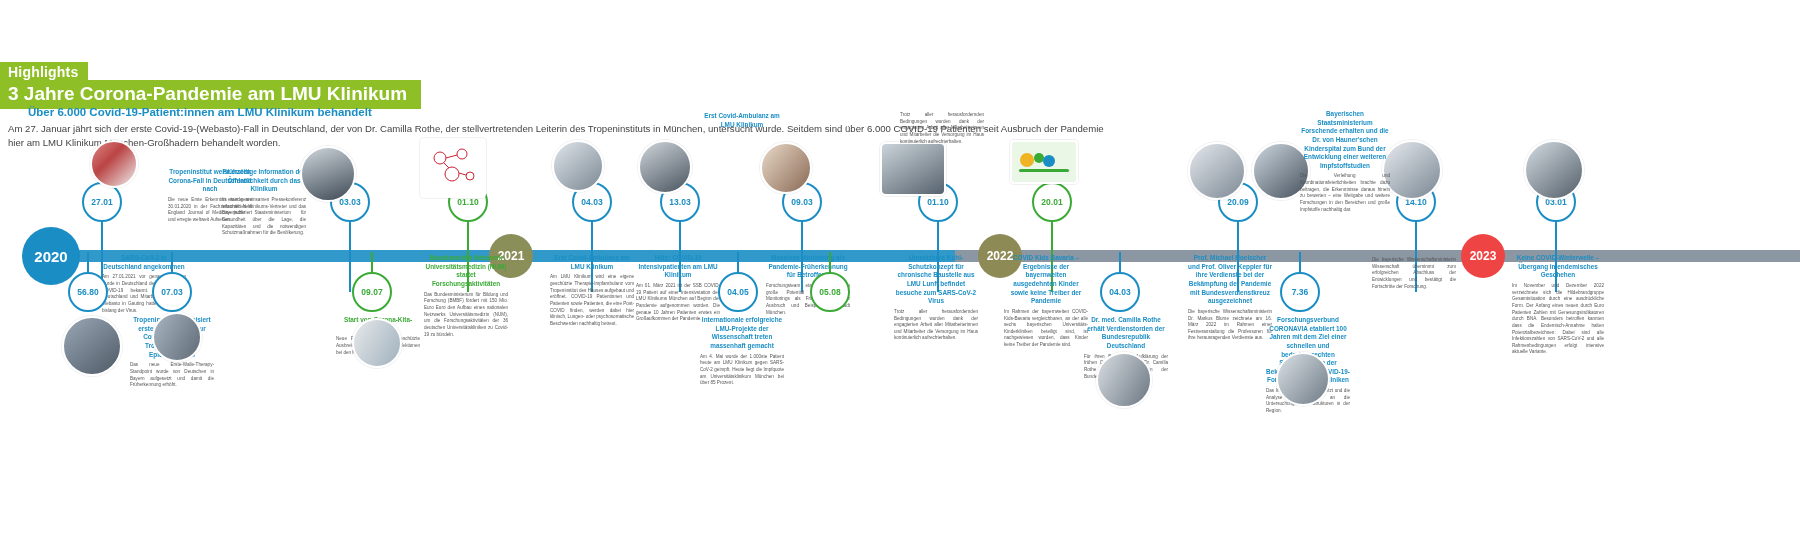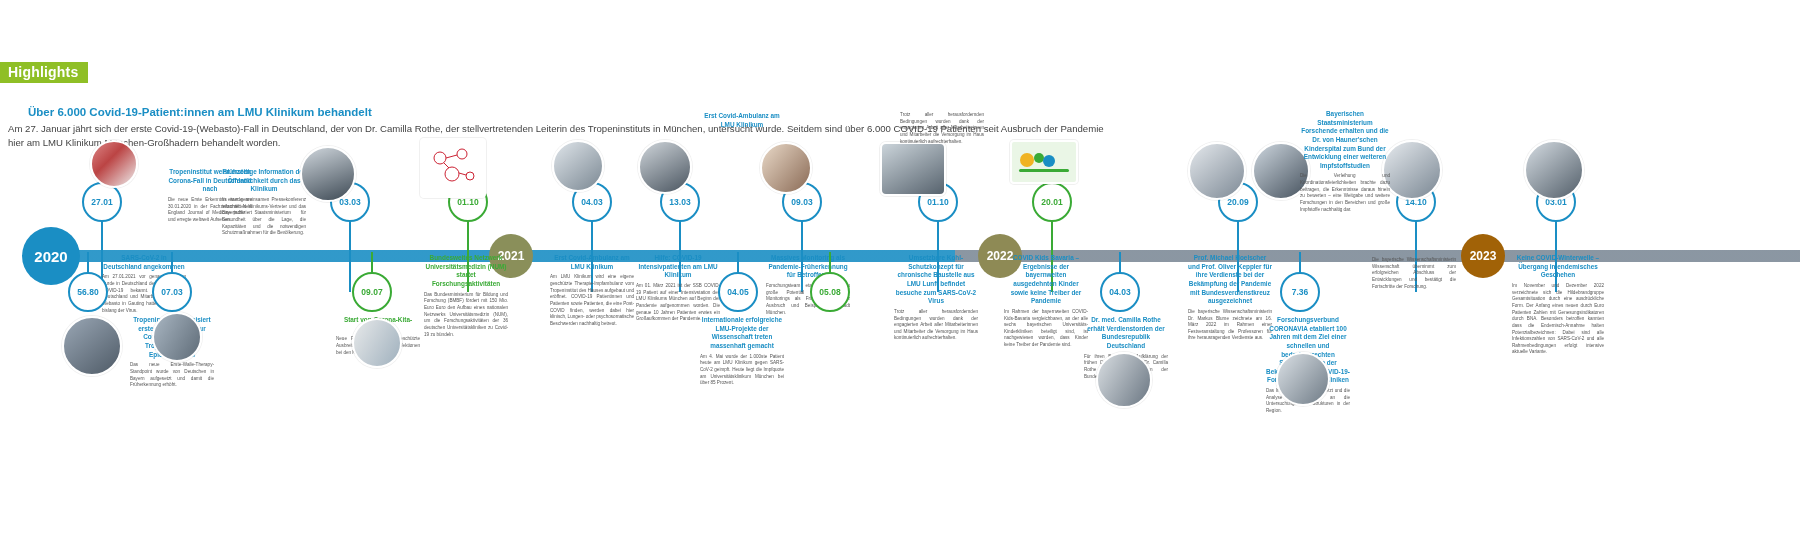--- a/index.html
+++ b/index.html
@@ -42,21 +42,21 @@
 
   
   .year{
     position:absolute;border-radius:50%;
     display:flex;align-items:center;justify-content:center;
     color:#fff;font-weight:bold;font-family:"Liberation Sans",sans-serif;
   }
   .year.y2020{width:58px;height:58px;left:22px;top:227px;background:#1a8ec4;font-size:15px;}
   .year.y2021{width:44px;height:44px;left:489px;top:234px;background:#8a8f5a;font-size:12px;}
   .year.y2022{width:44px;height:44px;left:978px;top:234px;background:#8e8a55;font-size:12px;}
-  .year.y2023{width:44px;height:44px;left:1461px;top:234px;background:#a16207;font-size:12px;}
+  .year.y2023{width:44px;height:44px;left:1461px;top:234px;background:#ef4444;font-size:12px;}
 
   
   .pill{
     position:absolute;width:40px;height:40px;border-radius:50%;
     border:2.5px solid #1a8ec4;background:#ffffff;
     display:flex;align-items:center;justify-content:center;
     font-size:8.5px;font-weight:bold;color:#1a8ec4;
     box-sizing:border-box;
   }
   .pill.green{border-color:#3aaa35;color:#3aaa35;}
@@ -86,20 +86,21 @@
   }
   .photo .g{width:100%;height:100%;display:block;}
   .photo.rect{border-radius:4px;}
 </style>
 </head>
 <body>
 
 <div class="page">
 
   <div class="hl-badge">Highlights</div>
+  <div class="hl-title">3 Jahre Corona-Pandemie am LMU Klinikum</div>
   <div class="hl-sub">Über 6.000 Covid-19-Patient:innen am LMU Klinikum behandelt</div>
   <div class="hl-body">Am 27. Januar jährt sich der erste Covid-19-(Webasto)-Fall in Deutschland, der von Dr. Camilla Rothe, der stellvertretenden Leiterin des Tropeninstituts in München, untersucht wurde. Seitdem sind über 6.000 COVID-19 Patienten seit Ausbruch der Pandemie hier am LMU Klinikum München-Großhadern behandelt worden.</div>
 
   <div class="axis">
     <div class="bar"></div>
   </div>
 
   <div class="year y2020">2020</div>
   <div class="year y2021">2021</div>
   <div class="year y2022">2022</div>

